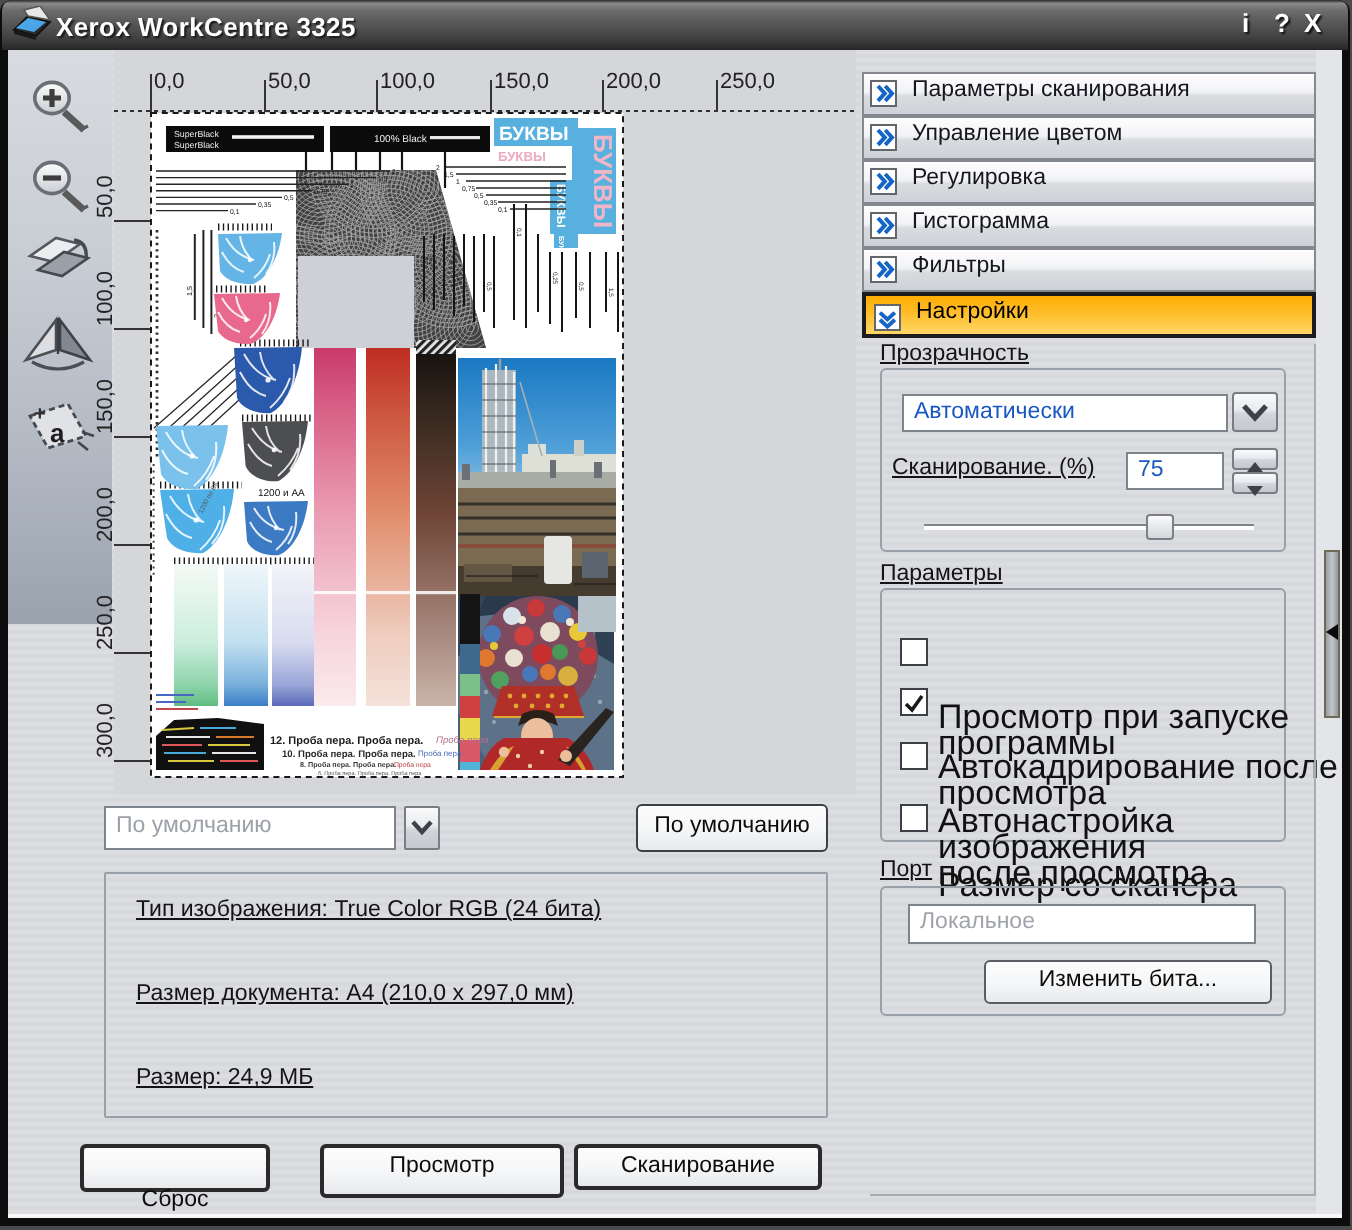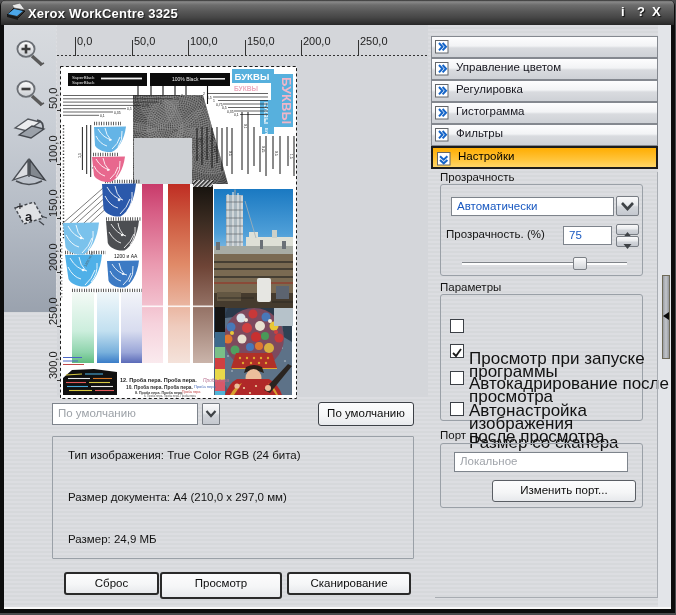--- a/index.html
+++ b/index.html
@@ -20,32 +20,32 @@
 #btm-white { position:absolute; left:4px; top:607px; width:667px; height:2px; background:#f8f8f8; }
 
 #toolbar { position:absolute; left:0; top:0; width:52px; height:287px;
   background:linear-gradient(#d8dbdf 0%, #c9ced5 35%, #b2b9c3 70%, #9aa2ae 100%); }
 
 .rlabel { position:absolute; font-size:11px; color:#222; }
 .vlabel { position:absolute; font-size:11px; color:#222; transform:rotate(-90deg); transform-origin:left bottom; white-space:nowrap; }
 .htick { position:absolute; width:1px; background:#333; }
 .vtick { position:absolute; height:1px; background:#333; }
 
-#sel { position:absolute; left:56px; top:31px; width:237px; height:407px;margin-top:10px; }
+#sel { position:absolute; left:71px; top:31px; width:237px; height:407px; }
 
 .hdr { position:absolute; left:427px; width:227px; height:22px;
   border:1px solid #84888f;
   background:linear-gradient(#fdfdfe 0%, #f2f3f5 45%, #d9dbdf 55%, #ced1d6 100%); }
 .hdr-t { position:absolute; left:25px; top:4px; font-size:11.5px; color:#16161e; }
 #hdr-n { position:absolute; left:427px; top:121px; width:227px; height:23px;
   border:2px solid #1c1c1c;
   background:linear-gradient(#ffae02 0%, #ffb81e 30%, #ffc63e 65%, #ffd668 100%); }
 
 .gbox { position:absolute; border:1px solid #9aa0a7; border-radius:3px; }
-.lbl { position:absolute; font-size:11.5px; color:#141414; white-space:nowrap; }
+.lbl { position:absolute; font-size:11.5px; color:#141414; white-space:nowrap;text-decoration:underline; }
 .tfield { position:absolute; background:#fff; border:1px solid #7e848c; font-size:11.5px; }
 .gbtn { position:absolute; border:1px solid #787d84; border-radius:2px;
   background:linear-gradient(#fafafb 0%, #e8eaed 45%, #d2d5da 55%, #c4c8cf 100%); }
 .wbtn { position:absolute; border:2px solid #2a2a2a; border-radius:3px;
   background:linear-gradient(#fcfcfd 0%, #f5f6f7 55%, #e7e9ec 100%);
   font-size:11.5px; color:#0c0c0c; text-align:center; }
 .cb { position:absolute; left:446px; width:14px; height:14px; background:#fff; border:1px solid #3c4046; }
 .cbl { position:absolute; left:465px; font-size:17px; color:#111; line-height:13px;margin-top:35px; }
 #track { position:absolute; left:654px; top:0; width:13px; height:582px; background:#e3e5e9; }
 </style>
@@ -567,35 +567,36 @@
     </g>
     <g fill="none" stroke="#1565c8" stroke-width="2">
       <path d="M8,7 l3.4,3.7 -3.4,3.7 M11.6,7 l3.4,3.7 -3.4,3.7" transform="translate(0,0)"></path>
       <path d="M8,7 l3.4,3.7 -3.4,3.7 M11.6,7 l3.4,3.7 -3.4,3.7" transform="translate(0,22)"></path>
       <path d="M8,7 l3.4,3.7 -3.4,3.7 M11.6,7 l3.4,3.7 -3.4,3.7" transform="translate(0,44)"></path>
       <path d="M8,7 l3.4,3.7 -3.4,3.7 M11.6,7 l3.4,3.7 -3.4,3.7" transform="translate(0,66)"></path>
       <path d="M8,7 l3.4,3.7 -3.4,3.7 M11.6,7 l3.4,3.7 -3.4,3.7" transform="translate(0,88)"></path>
       <path d="M9,120.3 l3.7,3.4 3.7,-3.4 M9,123.9 l3.7,3.4 3.7,-3.4"></path>
     </g>
   </svg>
+  <span class="hdr-t" style="left:452px;top:14px">Параметры сканирования</span>
   <span class="hdr-t" style="left:452px;top:36px">Управление цветом</span>
   <span class="hdr-t" style="left:452px;top:58px">Регулировка</span>
   <span class="hdr-t" style="left:452px;top:80px">Гистограмма</span>
   <span class="hdr-t" style="left:452px;top:102px">Фильтры</span>
   <span class="hdr-t" style="left:454px;top:125px;color:#000">Настройки</span>
 
   <span class="lbl" style="left:436px;top:146px">Прозрачность</span>
   <div class="gbox" style="left:436px;top:159px;width:203px;height:92px"></div>
   <div class="tfield" style="left:447px;top:172px;width:163px;height:19px;color:#1858c0;padding:2px 0 0 5px">Автоматически</div>
   <div class="gbtn" style="left:612px;top:171px;width:23px;height:20px">
     <svg width="21" height="19" viewBox="0 0 21 19">
         <path d="M5 6 l5.5 6 l5.5 -6" fill="none" stroke="#3e4246" stroke-width="2.6"></path>
       </svg>
   </div>
-  <span class="lbl" style="left:442px;top:203px">Прозрачность. (%)</span>
+  <span class="lbl" style="left:442px;top:203px">Сканирование. (%)</span>
   <div class="tfield" style="left:559px;top:201px;width:49px;height:19px;color:#1858c0;padding:2px 0 0 5px">75</div>
   <div class="gbtn" style="left:612px;top:199px;width:23px;height:11px">
     <svg width="21" height="9" viewBox="0 0 21 9">
         <path d="M10.5 2 l4 5 l-8 0 Z" fill="#3e4246"></path>
       </svg>
   </div>
   <div class="gbtn" style="left:612px;top:211px;width:23px;height:11px">
     <svg width="21" height="9" viewBox="0 0 21 9">
         <path d="M10.5 7 l4 -5 l-8 0 Z" fill="#3e4246"></path>
       </svg>
@@ -615,37 +616,37 @@
   </div>
   <div class="cbl" style="top:317px">Автокадрирование после<br>просмотра</div>
   <div class="cb" style="top:346px"></div>
   <div class="cbl" style="top:344px">Автонастройка изображения<br>после просмотра</div>
   <div class="cb" style="top:377px"></div>
   <div class="cbl" style="top:376px">Размер со сканера</div>
 
   <span class="lbl" style="left:436px;top:404px">Порт</span>
   <div class="gbox" style="left:436px;top:418px;width:203px;height:65px"></div>
   <div class="tfield" style="left:450px;top:427px;width:174px;height:20px;color:#a0a4aa;padding:2px 0 0 5px">Локальное</div>
-  <div class="wbtn" style="left:488px;top:455px;width:144px;height:22px;border-width:1px;border-color:#5a5e64;padding-top:3px">Изменить порт...</div>
+  <div class="wbtn" style="left:488px;top:455px;width:144px;height:22px;border-width:1px;border-color:#5a5e64;padding-top:3px">Изменить бита...</div>
 
   <div style="position:absolute;left:653px;top:147px;width:1px;height:425px;background:#a8acb2"></div>
   <div style="position:absolute;left:431px;top:572px;width:223px;height:1px;background:#a8acb2"></div>
   <div style="position:absolute;left:658px;top:250px;width:8px;height:84px;border:1px solid #6e6a58;background:linear-gradient(90deg,#9a9da2,#c2c5ca 50%,#94979c)"></div>
   <svg class="abs" style="left:659px;top:287px" width="6" height="8" viewBox="0 0 6 8">
       <path d="M6 0 L0 4 L6 8 Z" fill="#0a0a0a"></path>
     </svg>
 
   <div class="tfield" style="left:48px;top:378px;width:146px;height:22px;color:#9ca1a7;padding:3px 0 0 5px">По умолчанию</div>
   <div class="gbtn" style="left:198px;top:378px;width:18px;height:22px;border-radius:1px">
     <svg width="16" height="20" viewBox="0 0 16 20">
         <path d="M3.5 7 l4.5 5 l4.5 -5" fill="none" stroke="#3e4246" stroke-width="2.2"></path>
       </svg>
   </div>
   <div class="wbtn" style="left:314px;top:377px;width:96px;height:24px;border-width:1.5px;border-color:#3c4046;padding-top:4px">По умолчанию</div>
   <div class="gbox" style="left:48px;top:411px;width:362px;height:123px;border-radius:1px"></div>
   <span class="lbl" style="left:64px;top:424px">Тип изображения: True Color RGB (24 бита)</span>
   <span class="lbl" style="left:64px;top:466px">Размер документа: A4 (210,0 x 297,0 мм)</span>
   <span class="lbl" style="left:64px;top:508px">Размер: 24,9 МБ</span>
-  <div class="wbtn" style="left:60px;top:547px;width:95px;height:23px;padding-top:3px">Сброс</div>
+  <div class="wbtn" style="left:36px;top:547px;width:95px;height:23px;padding-top:20px">Сброс</div>
   <div class="wbtn" style="left:156px;top:547px;width:122px;height:27px;padding-top:3px">Просмотр</div>
   <div class="wbtn" style="left:283px;top:547px;width:124px;height:23px;padding-top:3px">Сканирование</div>
 </div>
 <div id="btm-white"></div>
 
 </body></html>

